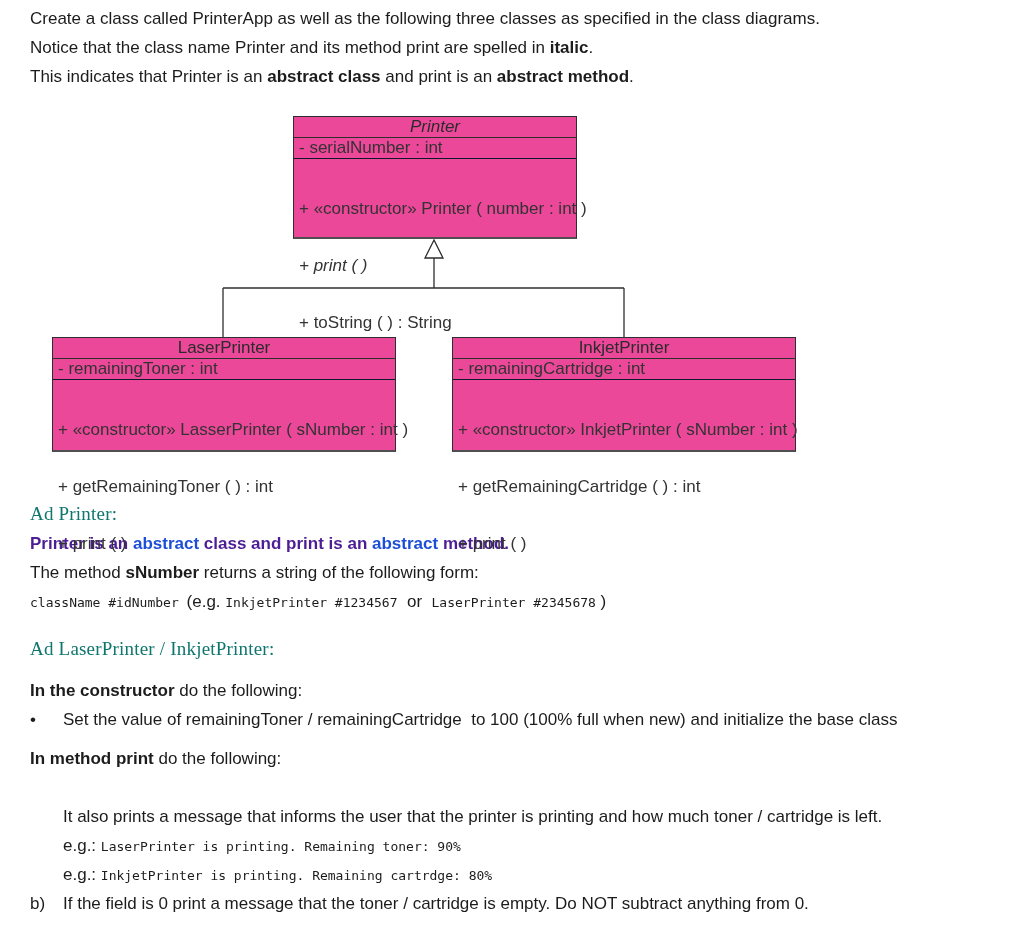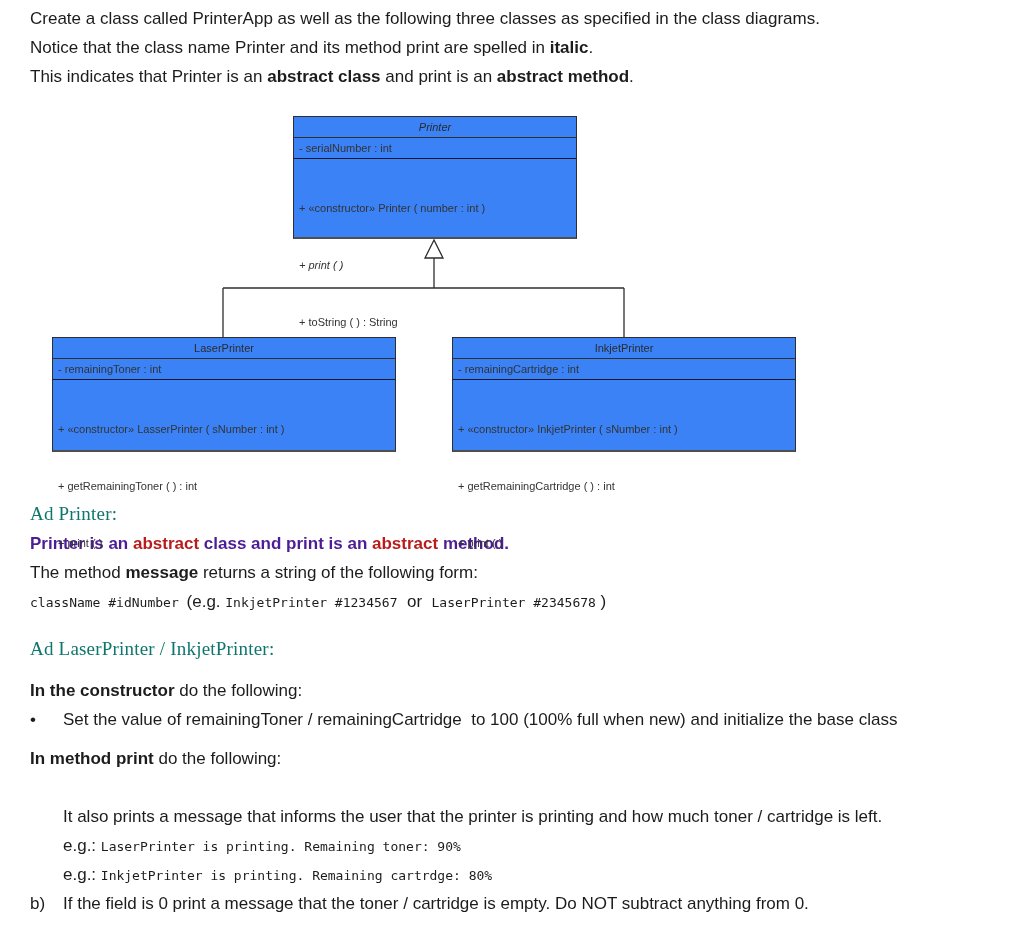--- a/index.html
+++ b/index.html
@@ -1,28 +1,28 @@
 <!DOCTYPE html>
 <html><head>
 <meta charset="utf-8">
 <style>
   html,body{margin:0;padding:0;background:#ffffff;}
   .page{position:relative;width:1024px;height:936px;background:#fff;overflow:hidden;
         font-family:"Liberation Sans",sans-serif;}
   .line{position:absolute;font-size:17px;color:#1c1c1c;white-space:pre;line-height:20px;}
   .b{font-weight:bold;}
   .semi{font-weight:bold;color:#4c1d95;}
-  .blk{font-weight:bold;color:#b91c1c;}
+  .blk{font-weight:bold;color:#1d4ed8;}
   .mono{font-family:"DejaVu Sans Mono",monospace;font-size:13px;}
   .heading{position:absolute;font-family:"Liberation Serif",serif;font-weight:normal;
            font-size:19px;color:#0f766e;letter-spacing:.2px;white-space:pre;}
   .lbl{display:inline-block;width:33px;}
   .connector{position:absolute;left:0;top:0;z-index:0;}
-  .uml{position:absolute;background:#3b82f6;border:1px solid #2e2e2e;border-bottom:2px solid #4f4f4f;
-       font-size:11px;color:#333;z-index:1;box-sizing:border-box;}
+  .uml{position:absolute;background:#ec4899;border:1px solid #2e2e2e;border-bottom:2px solid #4f4f4f;
+       font-size:17px;color:#333;z-index:1;box-sizing:border-box;}
   .uml .title{text-align:center;height:20px;line-height:20px;border-bottom:1px solid #2e2e2e;color:#2b2b2b;}
   .uml .fields{height:20px;line-height:20px;padding:0 5px;border-bottom:1px solid #0f172a;white-space:pre;}
   .uml .methods{padding:2px 5px 0 5px;line-height:19px;white-space:pre;}
   .it{font-style:italic;}
 </style>
 </head>
 <body>
 
 <div class="page">
 
@@ -65,21 +65,21 @@
       <div>+ «constructor» InkjetPrinter ( sNumber : int )</div>
       <div>+ getRemainingCartridge ( ) : int</div>
       <div>+ print ( )</div>
     </div>
   </div>
 
   <div class="heading" style="left:30px;top:503px;">Ad Printer:</div>
 
   <div class="line" style="left:30px;top:534px;"><span class="semi">Printer is an </span><span class="blk">abstract</span><span class="semi"> class and print is an </span><span class="blk">abstract</span><span class="semi"> method.</span></div>
 
-  <div class="line" style="left:30px;top:563px;"><span>The method </span><span class="b">message</span><span> returns a string of the following form:</span></div>
+  <div class="line" style="left:30px;top:563px;"><span>The method </span><span class="b">sNumber</span><span> returns a string of the following form:</span></div>
 
   <div class="line" style="left:30px;top:592px;"><span class="mono">className #idNumber </span><span>(e.g. </span><span class="mono">InkjetPrinter #1234567</span><span>  or  </span><span class="mono">LaserPrinter #2345678</span><span> )</span></div>
 
   <div class="heading" style="left:30px;top:638px;">Ad LaserPrinter / InkjetPrinter:</div>
 
   <div class="line" style="left:30px;top:681px;"><span class="b">In the constructor</span><span> do the following:</span></div>
 
   <div class="line" style="left:30px;top:710px;"><span class="lbl">•</span><span>Set the value of remainingToner / remainingCartridge  to 100 (100% full when new) and initialize the base class</span></div>
 
   <div class="line" style="left:30px;top:749px;"><span class="b">In method print</span><span> do the following:</span></div>

